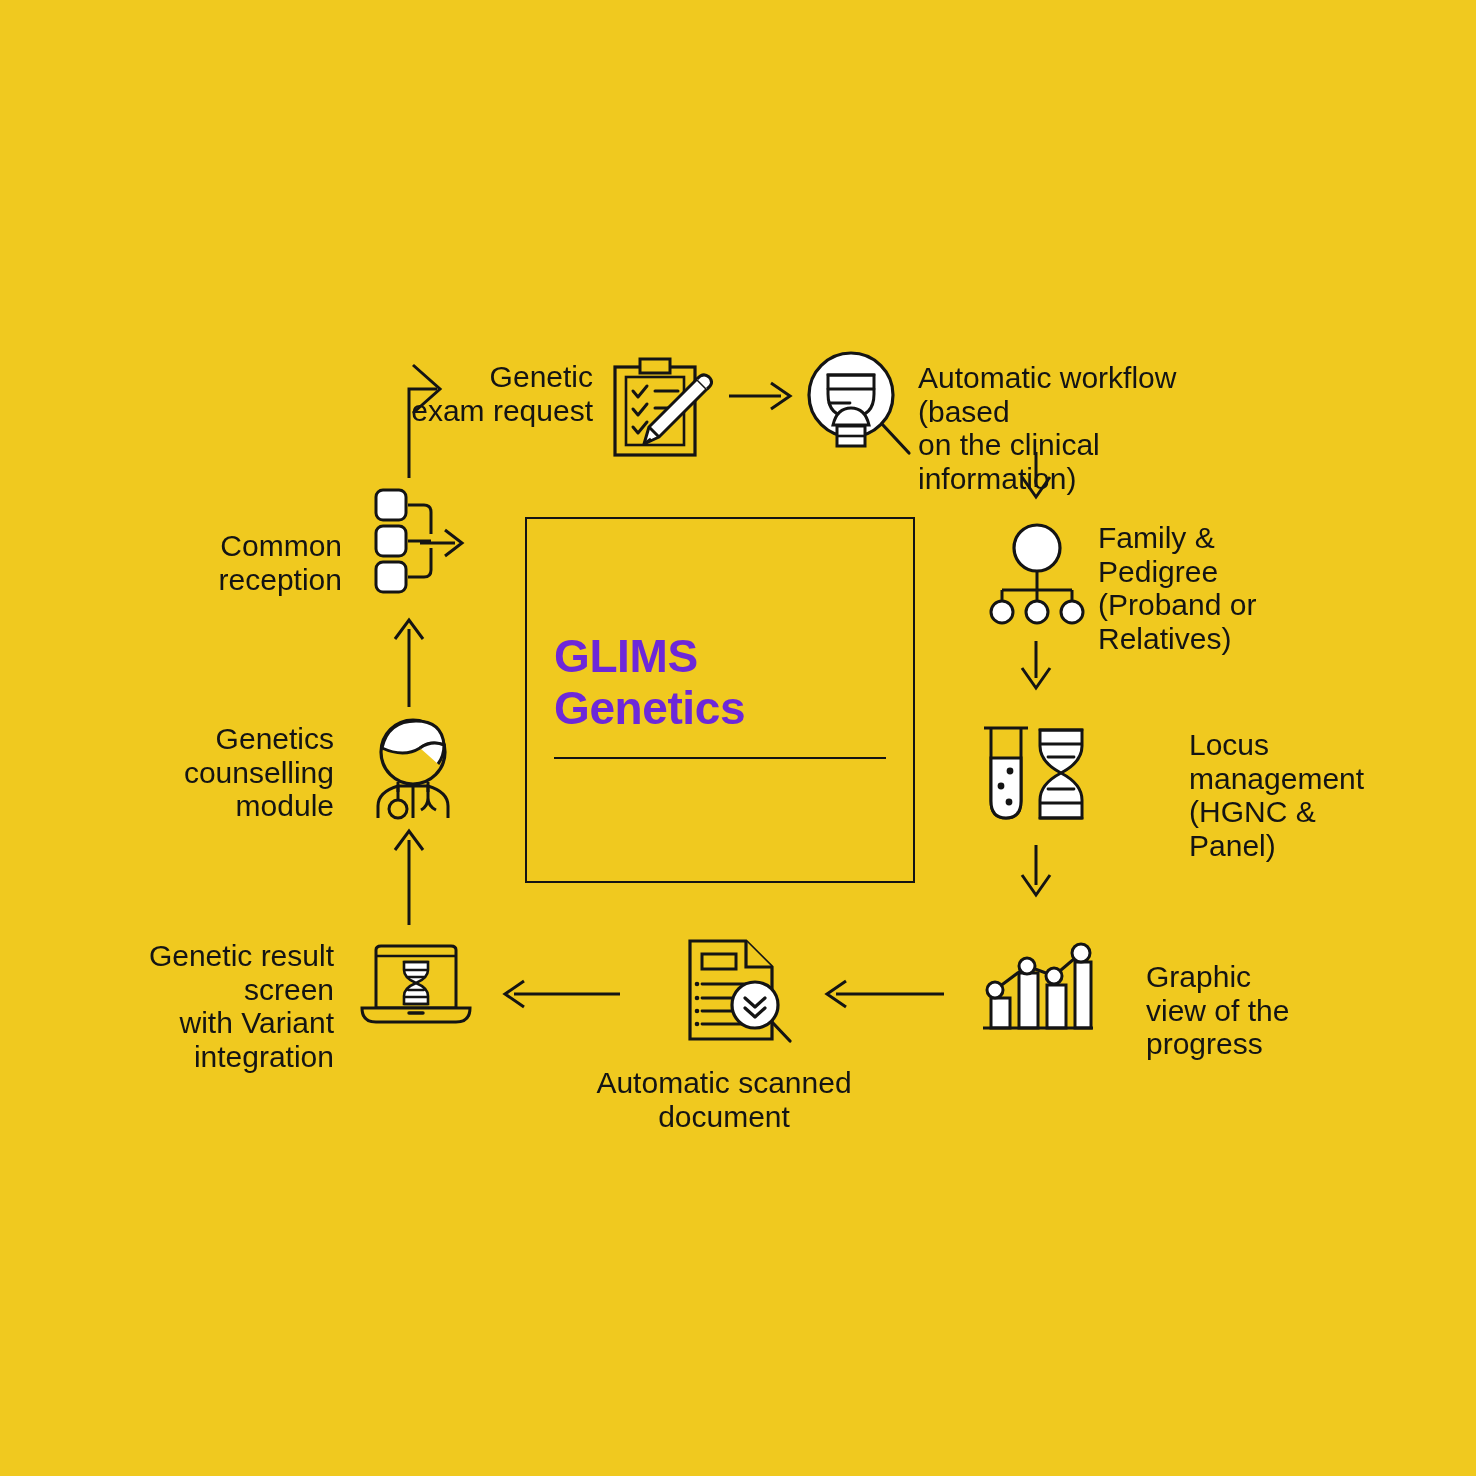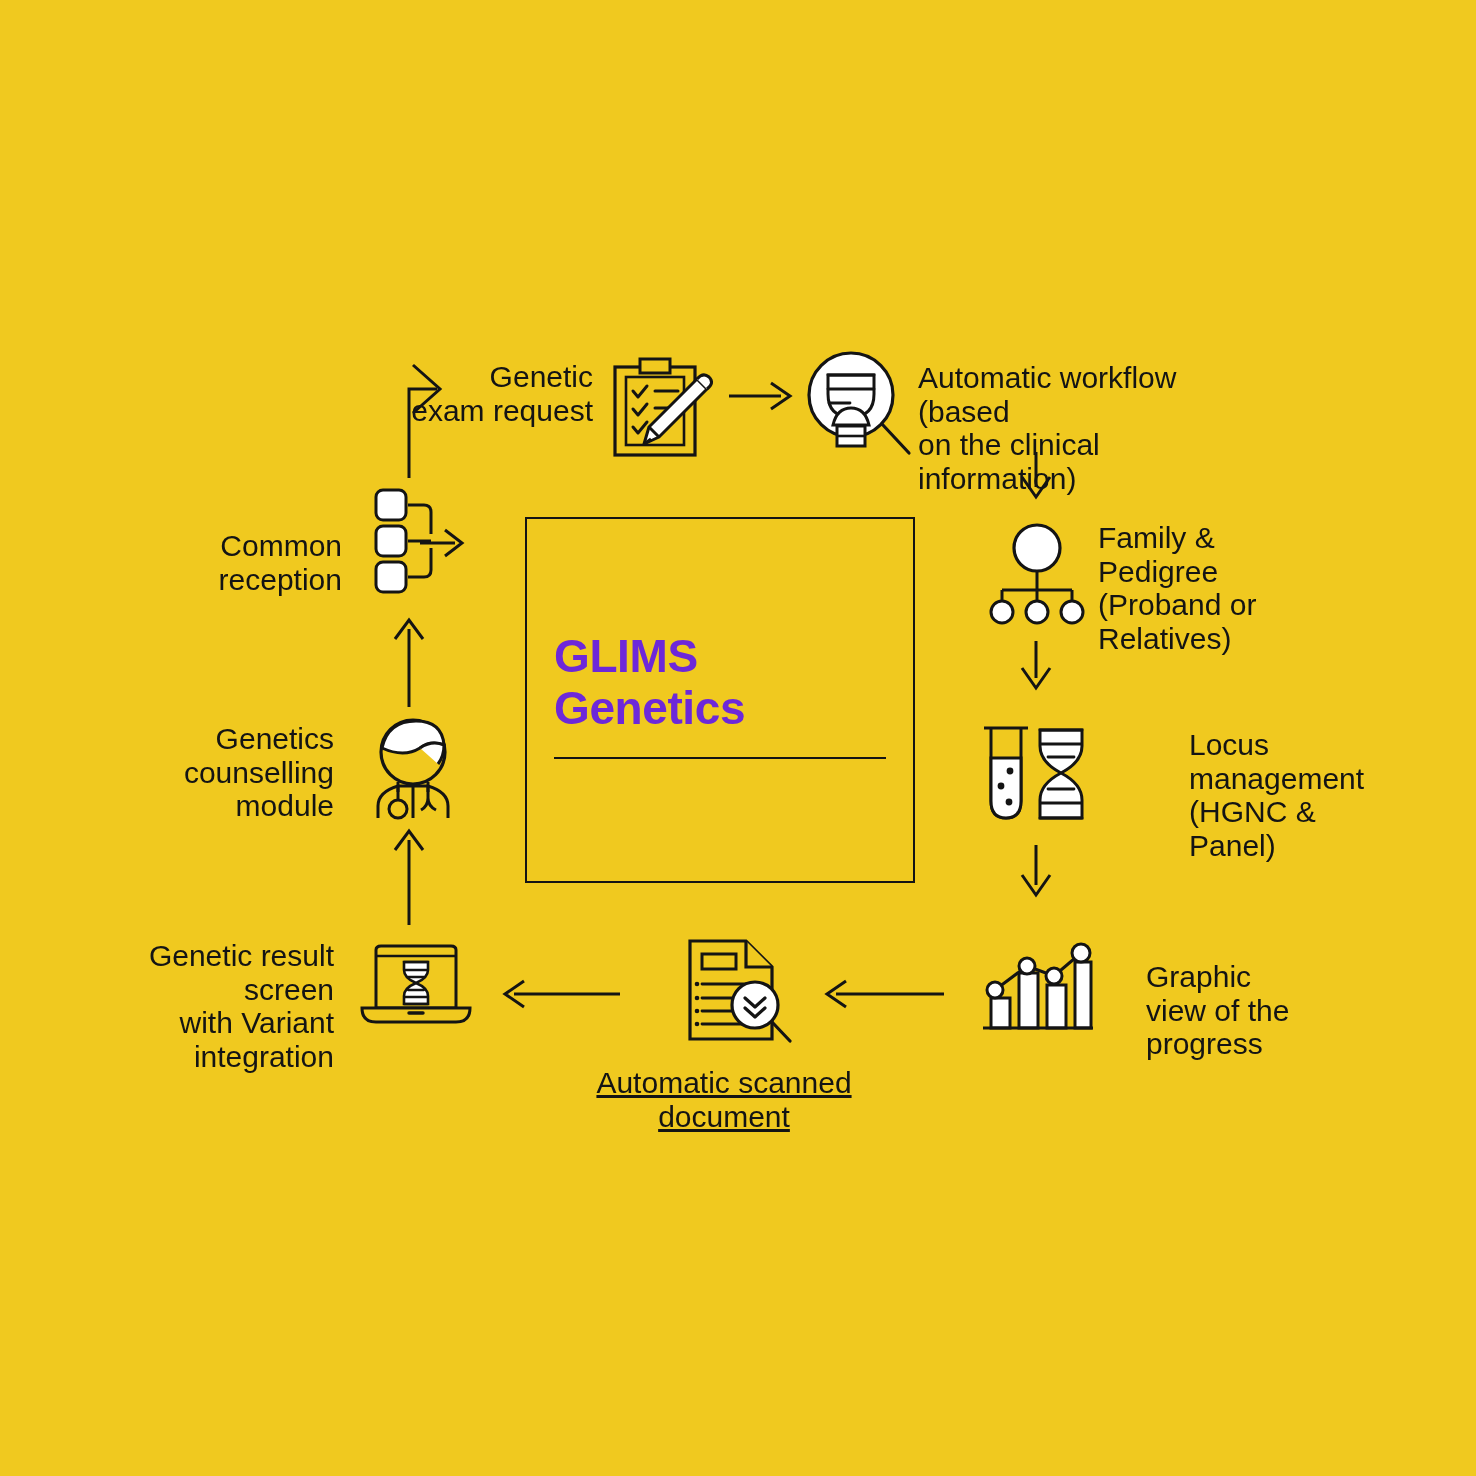--- a/index.html
+++ b/index.html
@@ -336,21 +336,21 @@
 Relatives)</div>
 
   <div class="lbl l" style="left:1173px; top:728px; width:200px;margin-left:16px;">Locus
 management
 (HGNC &amp; Panel)</div>
 
   <div class="lbl l" style="left:1114px; top:960px; width:180px;margin-left:32px;">Graphic
 view of the
 progress</div>
 
-  <div class="lbl c" style="left:576px; top:1066px; width:296px;text-decoration:underline;">Automatic scanned
+  <div class="lbl c" style="left:576px; top:1066px; width:296px;">Automatic scanned
 document</div>
 
   <div class="lbl r" style="left:146px; top:939px; width:188px;">Genetic result
 screen
 with Variant
 integration</div>
 
   <div class="lbl r" style="left:160px; top:722px; width:174px;">Genetics
 counselling
 module</div>

